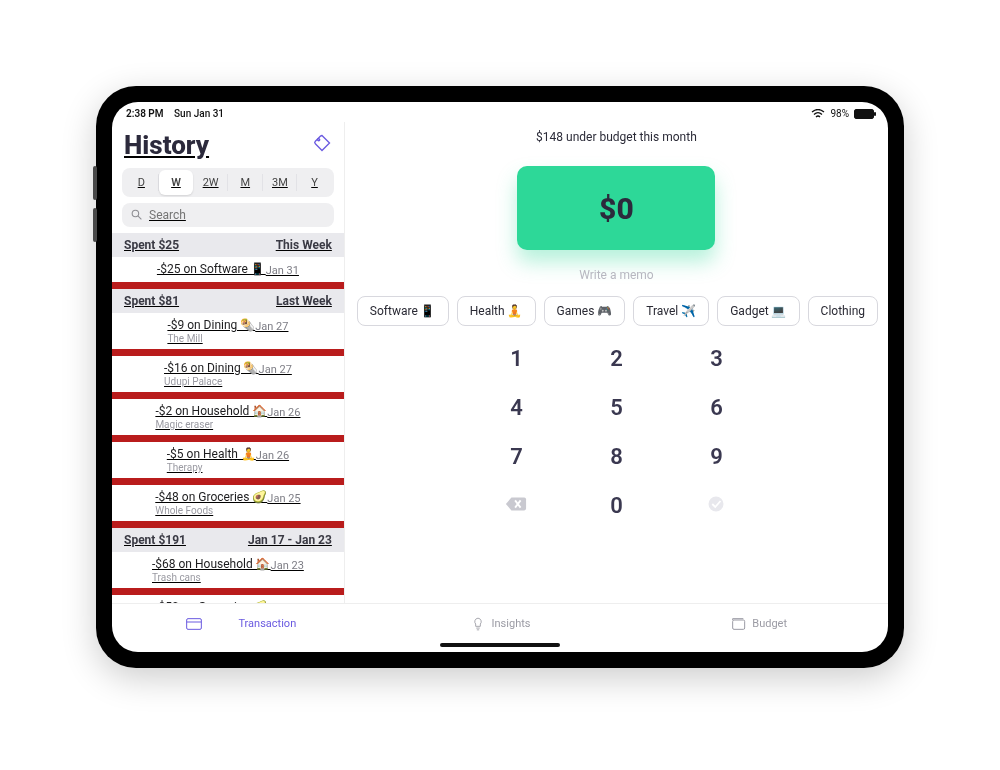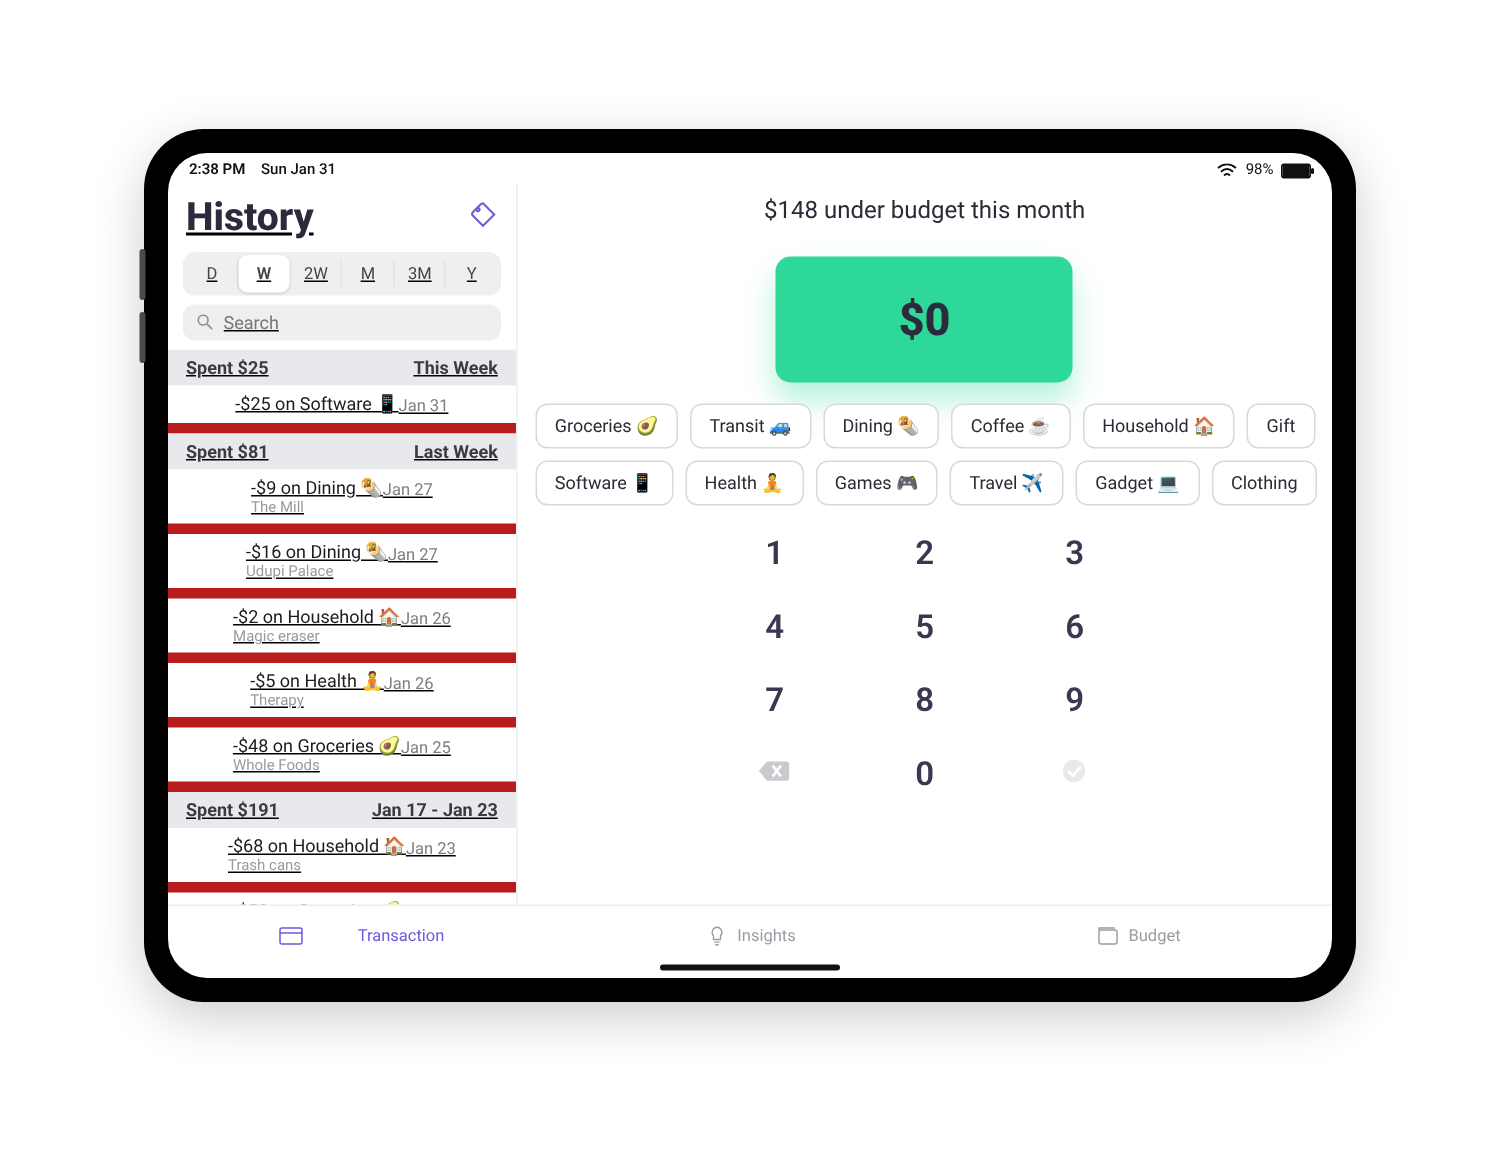--- a/index.html
+++ b/index.html
@@ -55,21 +55,21 @@
 
   
   .list { flex: 1; overflow: hidden; }
   .section-hdr { background: #e9e9ed; padding: 5px 12px; display: flex; justify-content: space-between; font-size: 12px; font-weight: 700; color: #3a3a44; }
   .row { padding: 5px 12px; border-bottom: 7px solid #b91c1c; display: flex; justify-content: center; align-items: flex-start; }
   .row .main { font-size: 12px; color: #1c1c1e; }
   .row .sub { font-size: 10px; color: #9a9aa2; margin-top: 1px; }
   .row .date { font-size: 11px; color: #7d7d85; padding-top: 2px; }
 
   
-  .budget-line { text-align: center; padding-top: 8px; font-size: 16px; color: #2b2b38; }
+  .budget-line { text-align: center; padding-top: 8px; font-size: 12px; color: #2b2b38; }
   .amount-card {
     margin: 22px auto 0 auto; width: 198px; height: 84px; border-radius: 10px;
     background: #2dd898; display: flex; align-items: center; justify-content: center;
     box-shadow: 0 12px 20px rgba(45,216,152,.35);
   }
   .amount-card span { font-size: 30px; font-weight: 800; color: #2c2a3c; }
   .memo { text-align: center; color: #b7b7c0; font-size: 12px; margin-top: 18px; }
 
   .chips { padding: 14px 10px 4px 12px; display: flex; flex-direction: column; gap: 8px; overflow: hidden; }
   .chip-row { display: flex; gap: 8px; }
@@ -214,30 +214,23 @@
             </div>
 
         </div>
       </div>
 
       <div class="right">
         <div class="budget-line">$148 under budget this month</div>
         <div class="amount-card">
           <span>$0</span>
         </div>
+        <div class="memo">Write a memo</div>
 
         <div class="chips">
-          <div class="chip-row">
-            <div class="chip">Groceries 🥑</div>
-            <div class="chip">Transit 🚙</div>
-            <div class="chip">Dining 🌯</div>
-            <div class="chip">Coffee ☕</div>
-            <div class="chip">Household 🏠</div>
-            <div class="chip">Gift</div>
-          </div>
           <div class="chip-row">
             <div class="chip">Software 📱</div>
             <div class="chip">Health 🧘</div>
             <div class="chip">Games 🎮</div>
             <div class="chip">Travel ✈️</div>
             <div class="chip">Gadget 💻</div>
             <div class="chip">Clothing</div>
           </div>
         </div>
 

